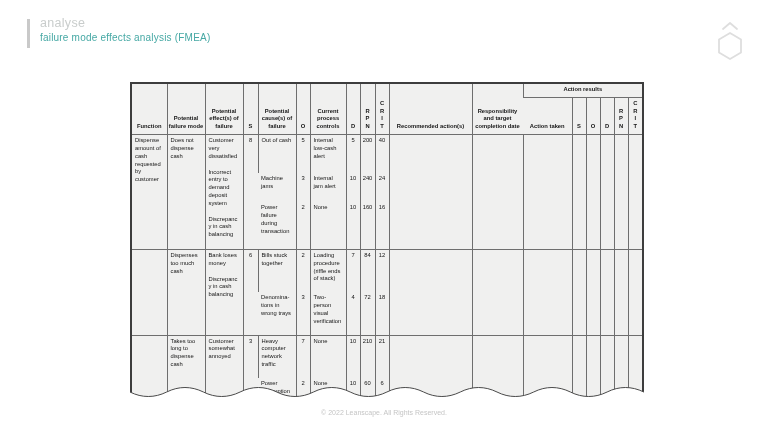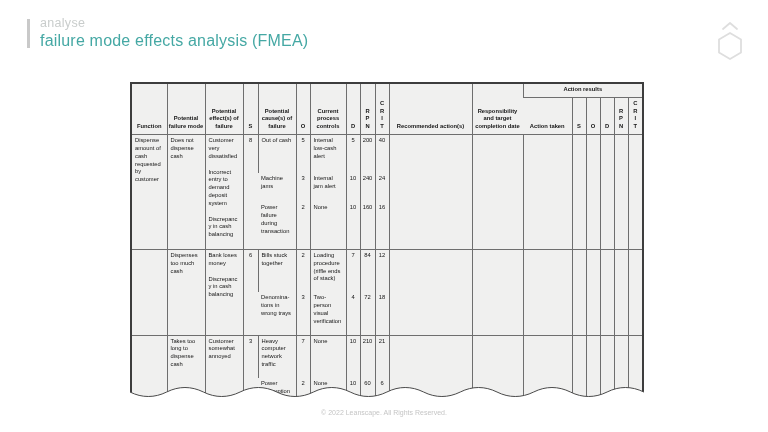--- a/index.html
+++ b/index.html
@@ -1,21 +1,21 @@
 <!DOCTYPE html>
 <html><head>
 <meta charset="utf-8">
 <style>
   html,body{margin:0;padding:0;background:#fff;}
   .slide{position:relative;width:768px;height:432px;background:#ffffff;overflow:hidden;
          font-family:"Liberation Sans", sans-serif;color:#111;}
   
   .hdr-bar{position:absolute;left:27px;top:19px;width:3px;height:29px;background:#c9c9c9;}
   .kicker{position:absolute;left:40px;top:16px;font-size:12.5px;color:#c9cdcc;letter-spacing:.3px;}
-  .title{position:absolute;left:40px;top:32px;font-size:16px;color:#45a8a4;font-weight:400;letter-spacing:.2px;}
+  .title{position:absolute;left:40px;top:32px;font-size:10px;color:#45a8a4;font-weight:400;letter-spacing:.2px;}
   .logo{position:absolute;left:716px;top:21px;}
   
   .table-wrap{position:absolute;left:130px;top:82px;width:514px;height:318px;overflow:hidden;}
   table.fmea{border-collapse:collapse;table-layout:fixed;width:513px;background:#f0f0ef;
              border:2px solid #3d3d3d;border-bottom:none;
              font-size:5.8px;line-height:1.35;color:#161616;}
   col.c1{width:36px}col.c2{width:38px}col.c3{width:38px}col.c4{width:15px}
   col.c5{width:38px}col.c6{width:14px}col.c7{width:36px}col.c8{width:14px}
   col.c9{width:15px}col.c10{width:14px}col.c11{width:83px}col.c12{width:51px}
   col.c13{width:49px}col.c14{width:14px}col.c15{width:14px}col.c16{width:14px}

